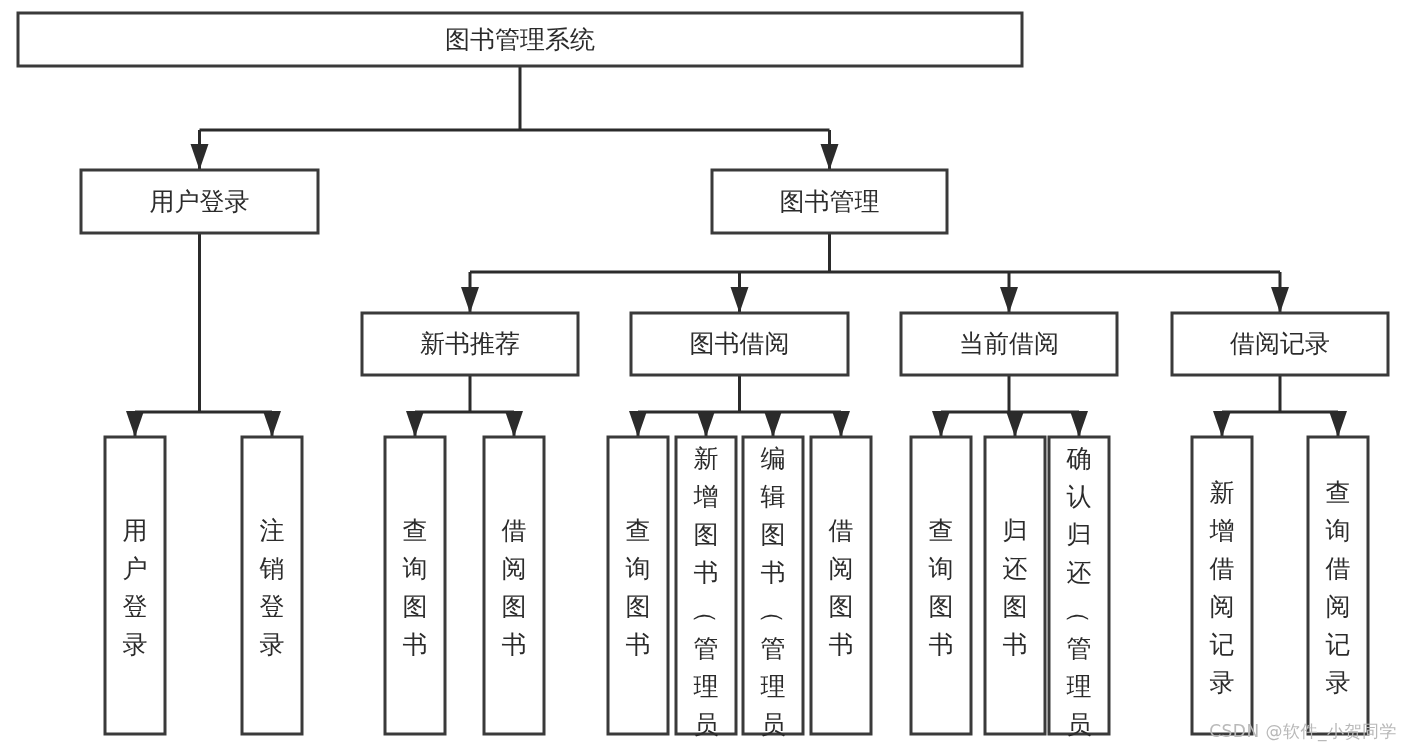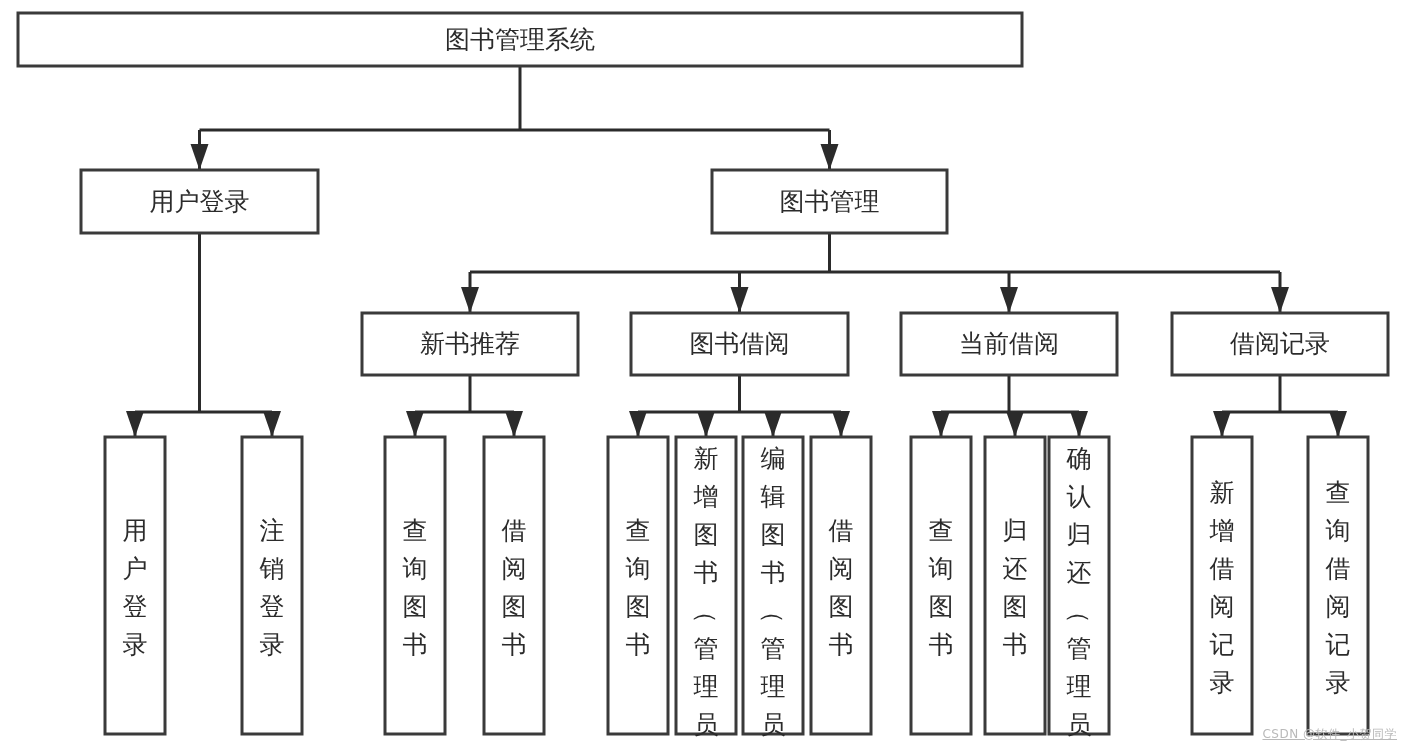--- a/index.html
+++ b/index.html
@@ -44,26 +44,25 @@
   }
   .arrow-head {
     fill: #2b2b2b;
     stroke: none;
   }
   .watermark {
     position: absolute;
     right: 8px;
     bottom: 4px;
     font-family: "DejaVu Sans", "Liberation Sans", sans-serif;
-    font-size: 12px;
+    font-size: 17px;
     color: #b9b9b9;
     white-space: nowrap;
     letter-spacing: 0.5px;
     pointer-events: none;
-    text-decoration: underline;
   }
 </style>
 </head>
 <body>
 
 <svg id="diagram" viewBox="0 0 1405 747" xmlns="http://www.w3.org/2000/svg">
   <g id="connectors">
       <line x1="520" y1="66" x2="520" y2="130" class="connector"></line>
       <line x1="199.5" y1="130" x2="829.5" y2="130" class="connector"></line>
       <line x1="199.5" y1="130" x2="199.5" y2="170" class="connector"></line>

